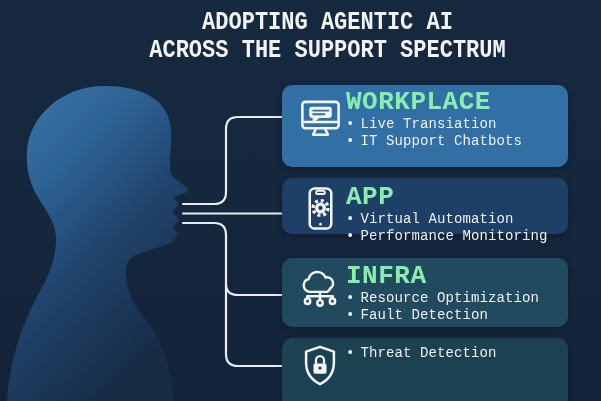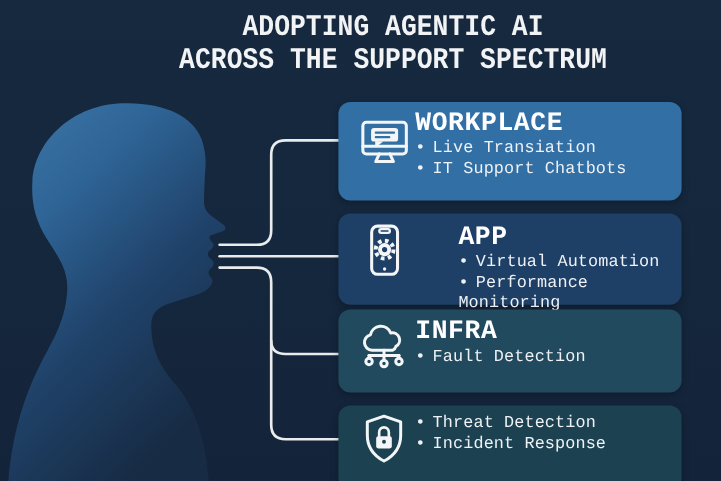--- a/index.html
+++ b/index.html
@@ -20,27 +20,27 @@
     letter-spacing:0px;
   }
   .card{
     position:absolute;left:282px;width:286px;z-index:2;
     border-radius:10px;
     display:flex;flex-direction:row;
     padding:0 0 0 12px;box-sizing:border-box;
     box-shadow:0 2px 6px rgba(0,0,0,0.25);
   }
   .card-workplace{top:85px;height:82px;background:#316fa5;}
-  .card-app{top:178px;height:76px;background:#1e3f66;gap:36px;}
+  .card-app{top:178px;height:56px;background:#1e3f66;}
   .card-infra{top:258px;height:69px;background:#224a5e;}
   .card-cybersecurity{top:338px;height:70px;background:#1c4251;}
   .icon-col{width:52px;flex:0 0 52px;display:flex;justify-content:center;}
   .text-col{flex:1;min-width:0;}
   .card-title{
-    color:#ffffff;font-weight:bold;font-size:22px;line-height:23px;
+    color:#86efac;font-weight:bold;font-size:26px;line-height:23px;
     letter-spacing:0.5px;
   }
   .bullets{list-style:none;margin:2px 0 0 0;padding:0;}
   .bullets li{
     color:#eef1f5;font-size:14px;line-height:17px;letter-spacing:0.1px;
   }
   .bullets li::before{content:"•";margin-right:6px;}
   
   .card-workplace .icon-col{margin-top:10px;}
   .card-workplace .text-col{margin-top:6px;}
@@ -154,35 +154,35 @@
         <path d="M11,31.5 V33.8"></path>
         <path d="M37,31.5 V33.8"></path>
         <circle cx="11" cy="36.8" r="2.8"></circle>
         <circle cx="24" cy="38.6" r="2.8"></circle>
         <circle cx="37" cy="36.8" r="2.8"></circle>
       </svg>
     </div>
     <div class="text-col">
       <div class="card-title">INFRA</div>
       <ul class="bullets">
+        <li>Resource Optimization</li>
         <li>Fault Detection</li>
       </ul>
     </div>
   </div>
 
   <div class="card card-cybersecurity">
     <div class="icon-col">
       <svg class="icon" width="46" height="46" viewBox="0 0 48 48">
         <path d="M24,4 L38.5,9 V20.5 C38.5,31.5 32.5,38.5 24,43 C15.5,38.5 9.5,31.5 9.5,20.5 V9 Z"></path>
         <path d="M19.8,21.5 v-3.6 a4.2,4.2 0 0 1 8.4,0 V21.5" stroke-width="2.3"></path>
         <rect x="17.2" y="21.5" width="13.6" height="10.5" rx="1.8" fill="#f3f5f7" stroke="none"></rect>
         <circle cx="24" cy="26.2" r="1.7" fill="#1c4251" stroke="none"></circle>
       </svg>
     </div>
     <div class="text-col">
       <ul class="bullets">
         <li>Threat Detection</li>
-        <li>Incident Response</li>
       </ul>
     </div>
   </div>
 
 </div>
 
 </body></html>

